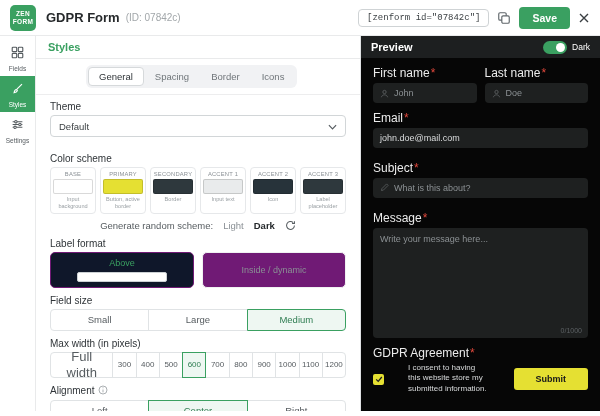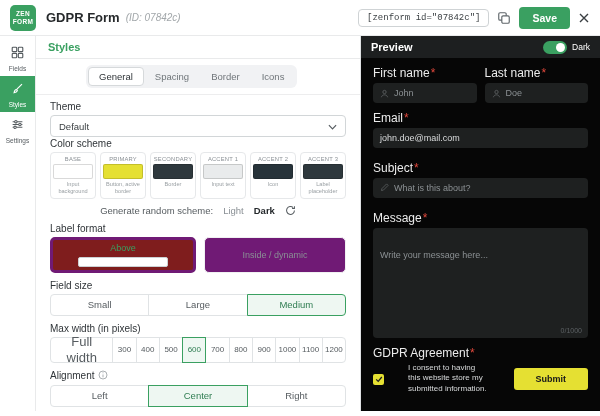--- a/index.html
+++ b/index.html
@@ -4,21 +4,21 @@
 <style>
 *{box-sizing:border-box;margin:0;padding:0}
 html,body{width:600px;height:416px;overflow:hidden}
 body{font-family:"Liberation Sans",sans-serif;background:#fff;color:#2f3438}
 .app{width:600px;height:411px;display:flex;flex-direction:column;background:#fff}
 
 .topbar{height:36px;flex:0 0 36px;display:flex;align-items:center;padding:0 10px;border-bottom:1px solid #e9eaeb}
 .logo{width:26px;height:26px;background:#3aa061;border-radius:5px;display:flex;flex-direction:column;align-items:center;justify-content:center;color:#fff;font-weight:bold;line-height:1.15;margin-right:10px;cursor:pointer}
 .logo span{font-size:6.5px;letter-spacing:.3px}
 .page-title{font-size:13px;font-weight:bold;color:#26292b}
-.page-subtitle{font-size:10px;font-style:italic;color:#a2a7aa;margin-left:6px}
+.page-subtitle{font-size:10px;color:#a2a7aa;margin-left:6px}
 .topbar-right{margin-left:auto;display:flex;align-items:center;gap:8px}
 .shortcode{border:1px solid #cfd3d5;border-radius:4px;padding:3px 8px;font-family:"Liberation Mono",monospace;font-size:9px;color:#3a3f42;background:#fff;cursor:pointer}
 .icon-btn{display:flex;align-items:center;justify-content:center;cursor:pointer}
 .save-btn{background:#3aa061;color:#fff;border:none;border-radius:4px;font-size:10.5px;font-weight:bold;padding:5px 13px;font-family:inherit;cursor:pointer}
 
 .body{flex:1;display:flex;min-height:0}
 .sidebar{width:36px;flex:0 0 36px;border-right:1px solid #e9eaeb;display:flex;flex-direction:column;padding-top:4px}
 .side-item{height:36px;display:flex;flex-direction:column;align-items:center;justify-content:center;gap:2px;color:#565c60;cursor:pointer}
 .side-item svg{stroke:#565c60}
 .side-item.active{background:#3aa061;color:#fff}
@@ -26,32 +26,32 @@
 .side-label{font-size:6.5px}
 
 .styles-panel{flex:1;display:flex;flex-direction:column;border-right:1px solid #dfe1e3;min-width:0}
 .panel-header{padding:5px 12px;font-size:11px;font-weight:bold;color:#3aa061;border-bottom:1px solid #e9eaeb}
 .panel-content{flex:1;padding:6px 14px;overflow:hidden}
 .tabs{display:inline-flex;background:#f1f2f4;border-radius:6px;padding:2px;margin:0 0 0 36px}
 .tab{padding:3px 10px;font-size:9.5px;color:#70767a;border-radius:4px;border:1px solid transparent;cursor:pointer}
 .tab.active{background:#fff;border-color:#d6d9db;color:#2f3438}
 .panel-divider{height:1px;background:#ededee;margin:6px -14px}
 .f-label{font-size:10px;color:#2f3438;font-weight:500;margin-bottom:3px;display:flex;align-items:center;gap:4px}
-.select{height:22px;border:1px solid #d2d6d8;border-radius:4px;display:flex;align-items:center;justify-content:space-between;padding:8px 8px;font-size:9.5px;color:#3a3f42;margin-bottom:1px;cursor:pointer}
+.select{height:22px;border:1px solid #d2d6d8;border-radius:4px;display:flex;align-items:center;justify-content:space-between;padding:8px 8px;font-size:9.5px;color:#3a3f42;margin-bottom:16px;cursor:pointer}
 .swatches{display:flex;gap:4px;margin-bottom:6px}
 .swatch{flex:1;border:1px solid #e6e8ea;border-radius:4px;padding:3px 2px;display:flex;flex-direction:column;align-items:center;cursor:pointer;min-width:0}
 .swatch-name{font-size:5.8px;color:#8a9095;letter-spacing:.2px;margin-bottom:2px;white-space:nowrap}
 .swatch-color{width:100%;height:15px;border-radius:2px;border:1px solid rgba(0,0,0,.15)}
 .swatch-desc{font-size:5.6px;color:#9aa0a4;text-align:center;line-height:1.25;margin-top:2px;min-height:13px}
 .random-row{display:flex;align-items:center;justify-content:center;gap:10px;margin:1px 0 7px;font-size:9.5px;color:#565c60}
 .mode{cursor:pointer;color:#8a9095}
 .mode.active{color:#24282b;font-weight:bold}
 .lf-cards{display:flex;gap:8px;margin-bottom:7px}
 .lf-card{flex:1;height:36px;border-radius:5px;display:flex;flex-direction:column;align-items:center;justify-content:center;gap:4px;cursor:pointer;background:#701a75;border:1px solid #f0f1f2;font-size:9px;color:#8a9095}
-.lf-card.selected{background:#7f1d1d;border:3px solid #701a75;color:#3aa061}
+.lf-card.selected{background:#0f172a;border:1px solid #701a75;color:#3aa061}
 .lf-mock{width:64%;height:10px;background:#fff;border:1px solid #ccd1d4;border-radius:2px}
 .seg{display:flex;margin-bottom:7px}
 .seg-cell{flex:1;height:22px;display:flex;flex-direction:column;align-items:center;justify-content:center;border:1px solid #e0e3e5;margin-left:-1px;font-size:9.5px;color:#565c60;background:#fff;cursor:pointer;text-align:center;min-width:0}
 .seg-cell:first-child{margin-left:0;border-radius:4px 0 0 4px}
 .seg-cell:last-child{border-radius:0 4px 4px 0}
 .seg-cell.selected{background:#eef7f2;border-color:#3aa061;color:#2f7d52;position:relative;z-index:1}
 .seg.maxw .seg-cell{height:26px;font-size:8px}
 .seg.maxw .fullw{flex:1.5;font-size:13px;line-height:1.2;padding:0 14px}
 
 .preview-panel{width:239px;flex:0 0 239px;display:flex;flex-direction:column;min-width:0}
@@ -61,21 +61,21 @@
 .knob{position:absolute;right:2px;top:2px;width:9px;height:9px;border-radius:50%;background:#fff}
 .toggle-label{font-size:8.5px;font-weight:normal}
 .preview-body{flex:1;background:#060606;padding:8px 12px;display:flex;flex-direction:column;min-height:0}
 .p-row{display:flex;gap:8px}
 .p-field{margin-bottom:8px;min-width:0;flex:1}
 .p-label{font-size:12px;color:#ececec;margin-bottom:3px;display:block}
 .req{color:#e0483c;margin-left:1px}
 .p-input{height:20px;background:#1e2020;border-radius:4px;display:flex;align-items:center;padding:0 7px;gap:5px;font-size:9px;color:#8b9093;cursor:text}
 .p-input .p-val{color:#d9dbdc}
 .p-icon{display:flex;opacity:.55}
-.p-textarea{height:110px;background:#1e2020;border-radius:4px;padding:22px 7px;font-size:9px;color:#8b9093;position:relative;cursor:text}
+.p-textarea{height:110px;background:#1e2020;border-radius:4px;padding:6px 7px;font-size:9px;color:#8b9093;position:relative;cursor:text}
 .p-counter{position:absolute;bottom:4px;right:6px;font-size:7px;color:#5c6164}
 .gdpr-row{display:flex;align-items:center;gap:24px}
 .p-check{width:11px;height:11px;flex:0 0 11px;background:#e5e032;border-radius:2px;display:flex;align-items:center;justify-content:center;margin-top:1px;cursor:pointer}
 .consent{font-size:8px;color:#d9dbdc;line-height:1.35;width:118px}
 .submit-btn{margin-left:auto;background:#e5e032;color:#17181a;border:none;border-radius:3px;font-size:9px;font-weight:bold;padding:6px 22px;font-family:inherit;align-self:center;cursor:pointer}
 </style>
 </head>
 <body>
 
 <div class="app">

